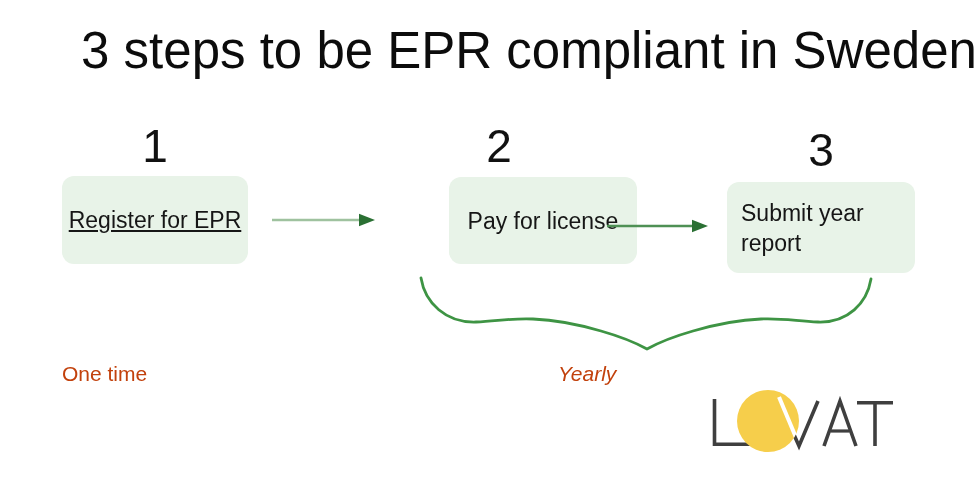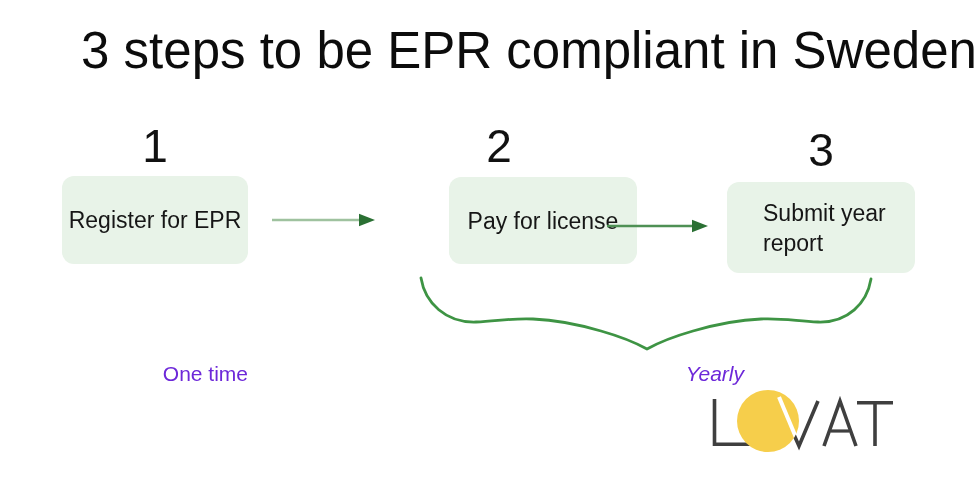--- a/index.html
+++ b/index.html
@@ -16,25 +16,25 @@
     text-align:center;
   }
   #num-1{left:62px;top:120px;width:186px;}
   #num-2{left:405px;top:120px;width:188px;}
   #num-3{left:727px;top:124px;width:188px;}
   .step-box{
     position:absolute;background:#e8f3e8;border-radius:12px;
     color:#161616;font-size:23px;line-height:30px;
     display:flex;align-items:center;box-sizing:border-box;
   }
-  #box-1{left:62px;top:176px;width:186px;height:88px;justify-content:center;}
+  #box-1{left:62px;top:176px;width:186px;height:88px;justify-content:center;text-decoration:underline;}
   #box-2{left:405px;top:177px;width:188px;height:87px;justify-content:center;margin-left:44px;}
-  #box-3{left:727px;top:182px;width:188px;height:91px;padding-left:36px;padding-right:22px;}
+  #box-3{left:727px;top:182px;width:188px;height:91px;padding-left:14px;padding-right:22px;}
   .freq-label{
-    position:absolute;font-size:21px;line-height:24px;color:#6d28d9;text-align:right;
+    position:absolute;font-size:21px;line-height:24px;color:#c2410c;text-align:left;
   }
   #one-time{left:62px;top:362px;width:186px;}
   #yearly{left:558px;top:362px;width:186px;font-style:italic;}
   .svg-abs{position:absolute;display:block;}
   #arrow-1{left:265px;top:205px;}
   #arrow-2{left:600px;top:210px;}
   #brace{left:410px;top:268px;}
   #logo{left:700px;top:383px;}
   .sr-only{
     position:absolute;width:1px;height:1px;overflow:hidden;

